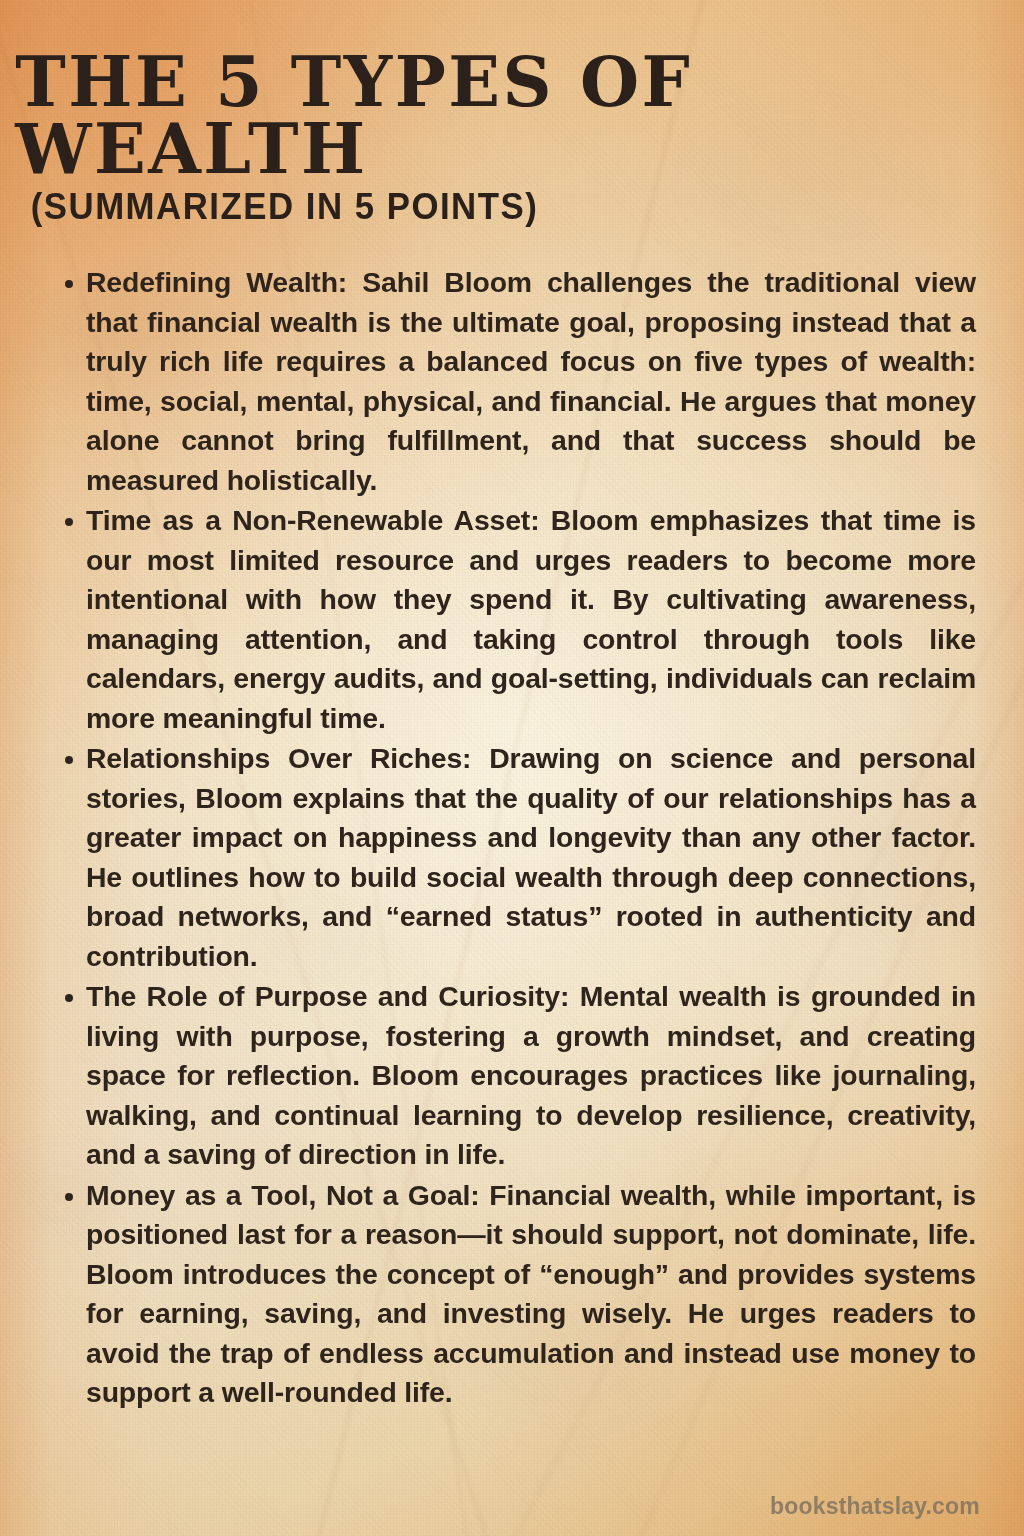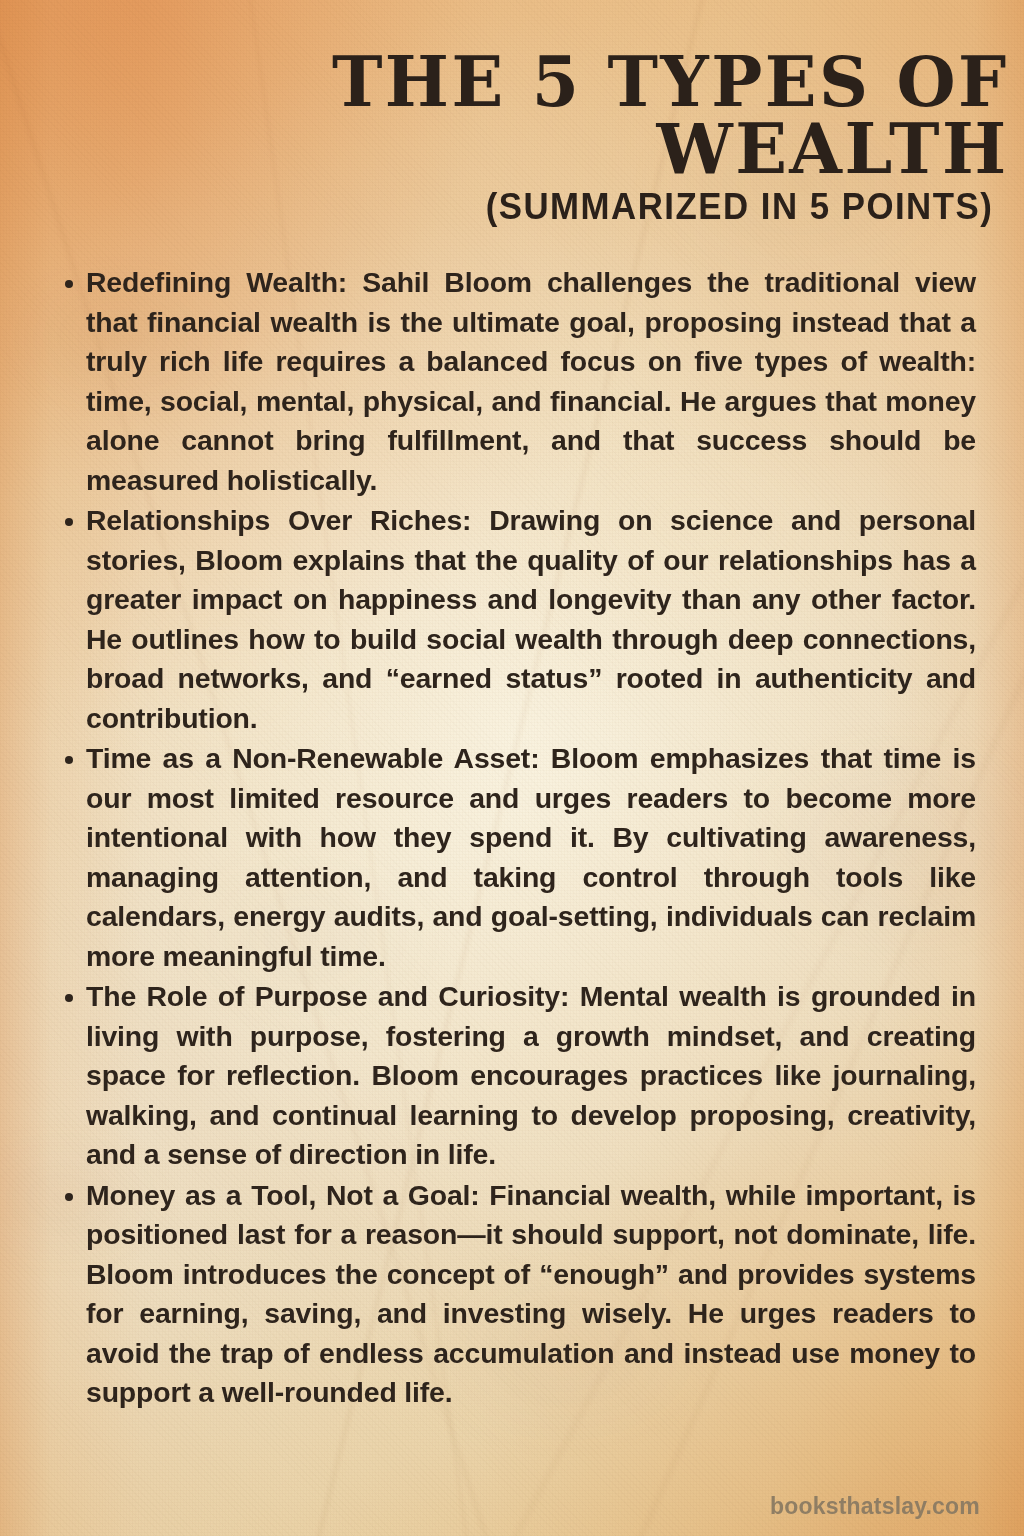--- a/index.html
+++ b/index.html
@@ -143,21 +143,21 @@
   
   .content {
     position: relative;
     z-index: 5;
     width: 100%;
     height: 100%;
   }
 
   .title-block {
     padding-top: 48px;
-    text-align: right;
+    text-align: left;
   }
 
   .main-title {
     margin: 0;
     color: #2b211a;
     font-family: "DejaVu Serif", serif;
     font-weight: bold;
     font-size: 70px;
     line-height: 0.96;
     letter-spacing: 2.5px;
@@ -237,22 +237,22 @@
 
   <div class="content">
 
     <div class="title-block">
       <h1 class="main-title">THE 5 TYPES OF WEALTH</h1>
       <h2 class="sub-title">(SUMMARIZED IN 5 POINTS)</h2>
     </div>
 
     <ul class="bullet-list">
       <li class="bullet-item">Redefining Wealth: Sahil Bloom challenges the traditional view that financial wealth is the ultimate goal, proposing instead that a truly rich life requires a balanced focus on five types of wealth: time, social, mental, physical, and financial. He argues that money alone cannot bring fulfillment, and that success should be measured holistically.</li>
+      <li class="bullet-item">Time as a Non-Renewable Asset: Bloom emphasizes that time is our most limited resource and urges readers to become more intentional with how they spend it. By cultivating awareness, managing attention, and taking control through tools like calendars, energy audits, and goal-setting, individuals can reclaim more meaningful time.</li>
       <li class="bullet-item">Relationships Over Riches: Drawing on science and personal stories, Bloom explains that the quality of our relationships has a greater impact on happiness and longevity than any other factor. He outlines how to build social wealth through deep connections, broad networks, and “earned status” rooted in authenticity and contribution.</li>
-      <li class="bullet-item">Time as a Non-Renewable Asset: Bloom emphasizes that time is our most limited resource and urges readers to become more intentional with how they spend it. By cultivating awareness, managing attention, and taking control through tools like calendars, energy audits, and goal-setting, individuals can reclaim more meaningful time.</li>
-      <li class="bullet-item">The Role of Purpose and Curiosity: Mental wealth is grounded in living with purpose, fostering a growth mindset, and creating space for reflection. Bloom encourages practices like journaling, walking, and continual learning to develop proposing, creativity, and a sense of direction in life.</li>
+      <li class="bullet-item">The Role of Purpose and Curiosity: Mental wealth is grounded in living with purpose, fostering a growth mindset, and creating space for reflection. Bloom encourages practices like journaling, walking, and continual learning to develop resilience, creativity, and a saving of direction in life.</li>
       <li class="bullet-item">Money as a Tool, Not a Goal: Financial wealth, while important, is positioned last for a reason—it should support, not dominate, life. Bloom introduces the concept of “enough” and provides systems for earning, saving, and investing wisely. He urges readers to avoid the trap of endless accumulation and instead use money to support a well-rounded life.</li>
     </ul>
 
     <div class="watermark">booksthatslay.com</div>
 
   </div>
 </div>
 
 </body></html>

